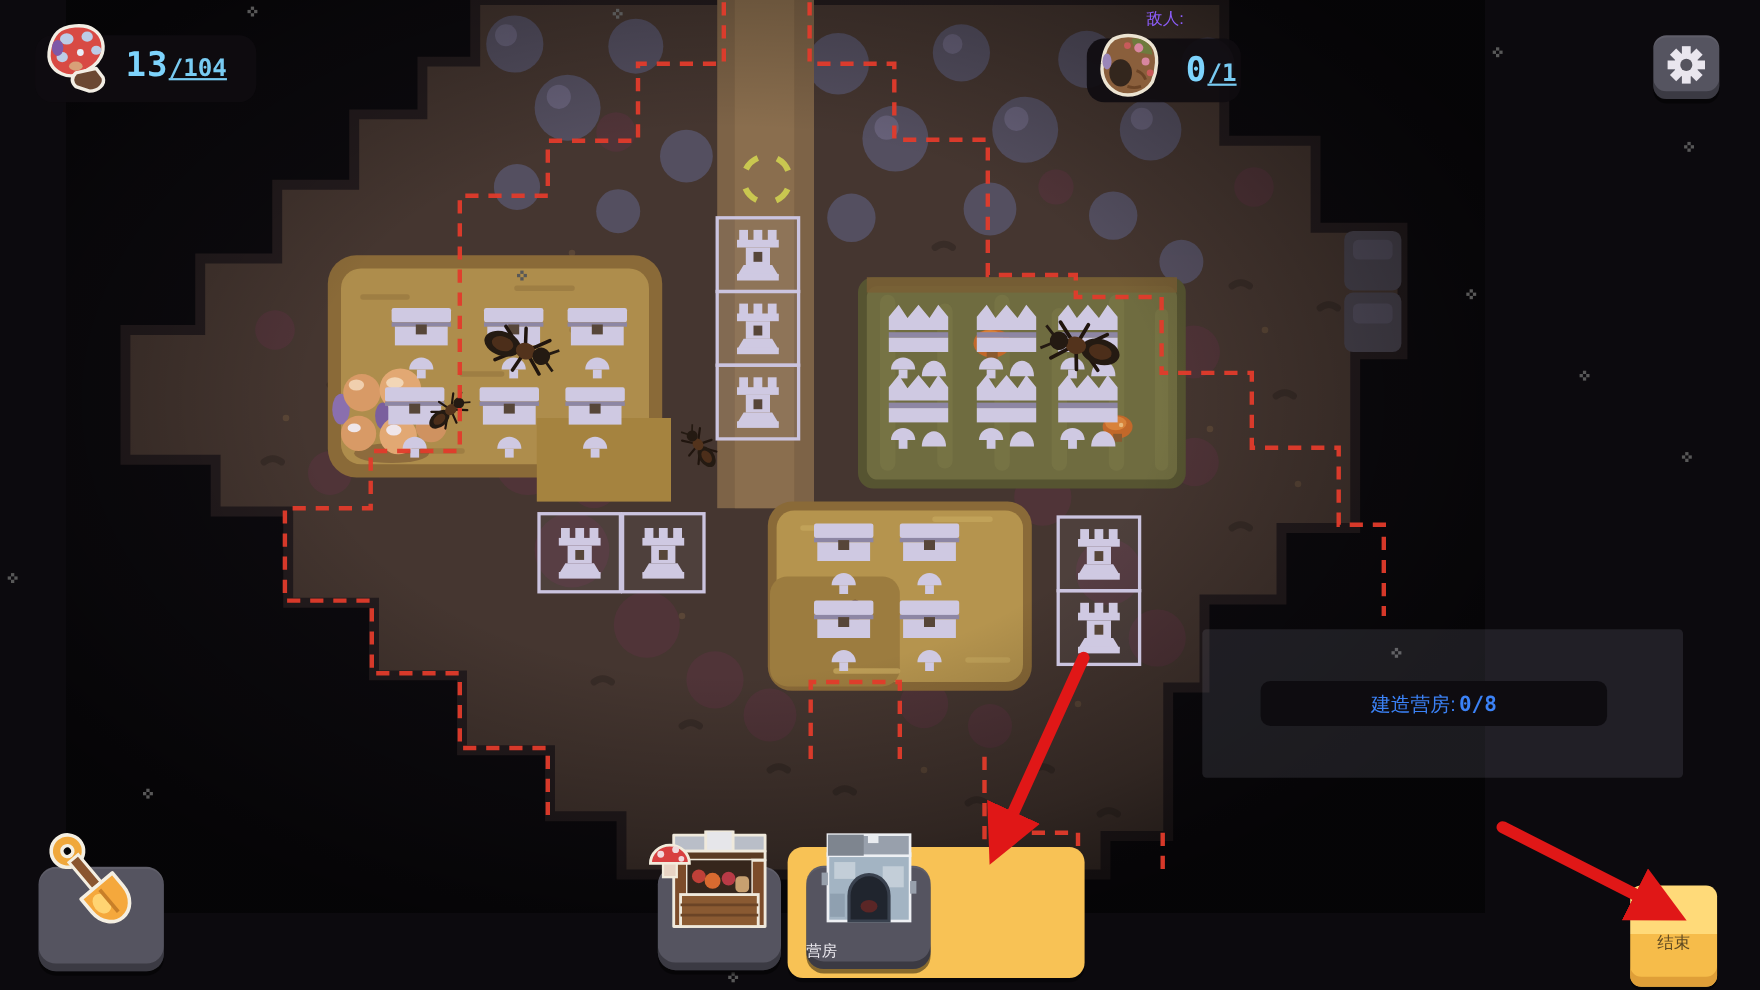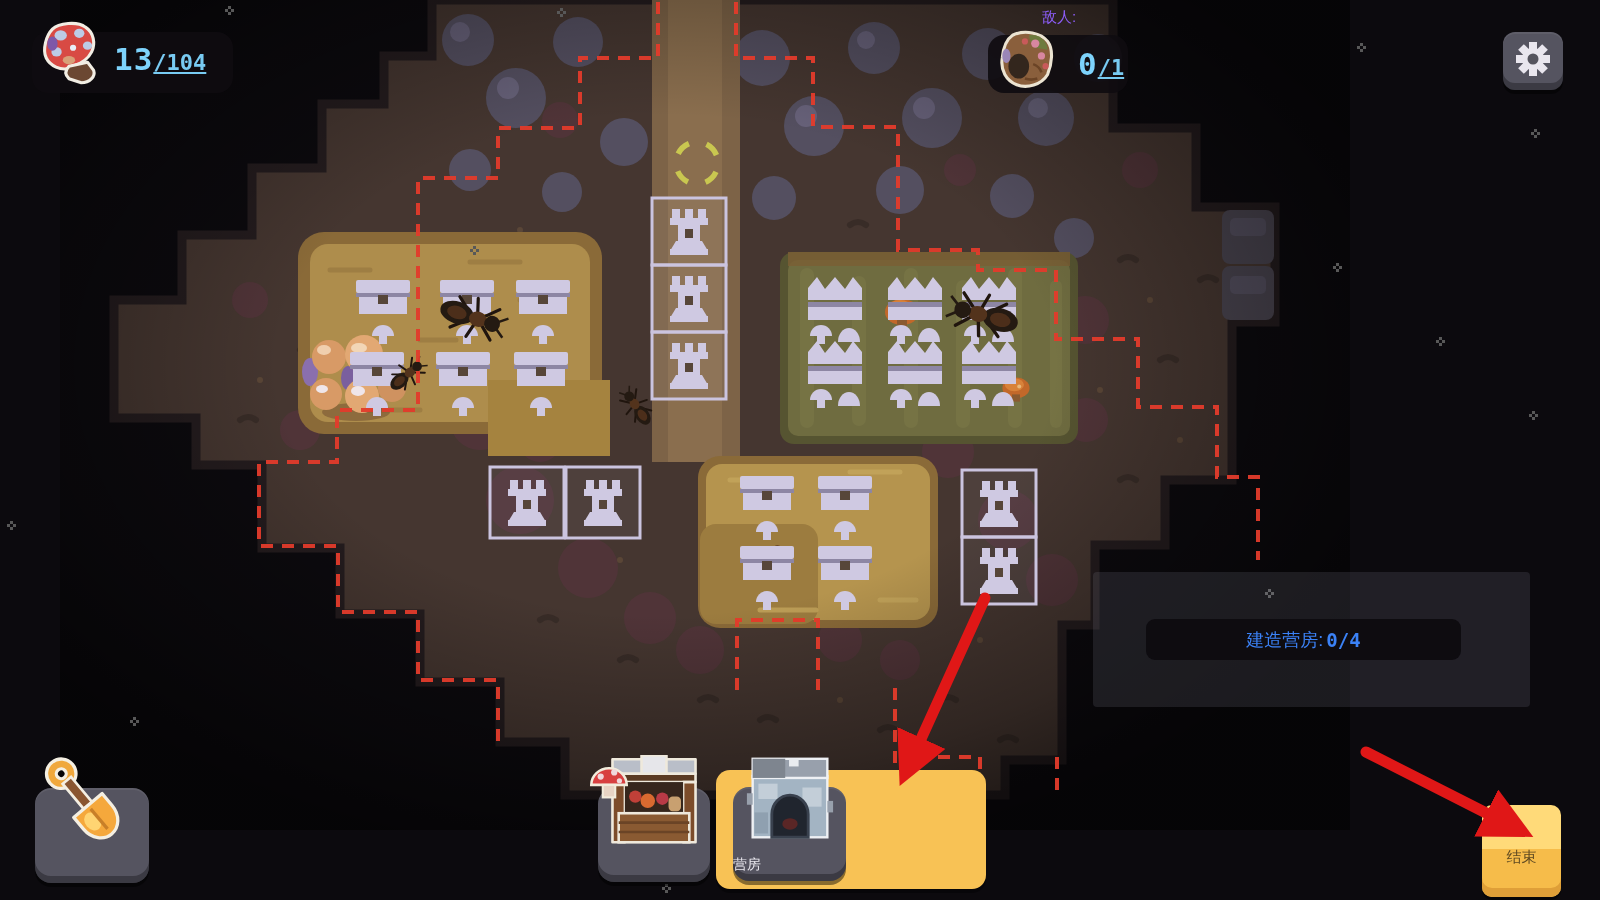--- a/index.html
+++ b/index.html
@@ -395,21 +395,21 @@
         <circle r="11"></circle>
       </g>
       <circle r="5.5" fill="#55545e"></circle>
     </svg>
   </span>
 </div>
 
 <div class="obj-panel"></div>
 <div class="obj-bar">
   <span>建造营房:</span>
-  <span class="prog">0/4</span>
+  <span class="prog">0/8</span>
 </div>
 
 <div class="btn-slate" style="left:35px;top:788px;width:114px;height:95px;"></div>
 <div class="abs" style="left:40px;top:748px;z-index:11;">
   <svg width="100" height="120" viewBox="0 0 90 110">
     <g transform="rotate(-40 45 55)">
       <circle cx="45" cy="14" r="9" fill="none" stroke="#f4efe2" stroke-width="12"></circle>
       <circle cx="45" cy="14" r="9" fill="none" stroke="#f0a83c" stroke-width="6"></circle>
       <rect x="40" y="22" width="10" height="30" fill="#8a5630" stroke="#f4efe2" stroke-width="2.5"></rect>
       <path d="M28,52 h34 v14 c0,12 -8,20 -17,20 c-9,0 -17,-8 -17,-20 z" fill="#f5a83c" stroke="#f4efe2" stroke-width="3" stroke-linejoin="round"></path>

